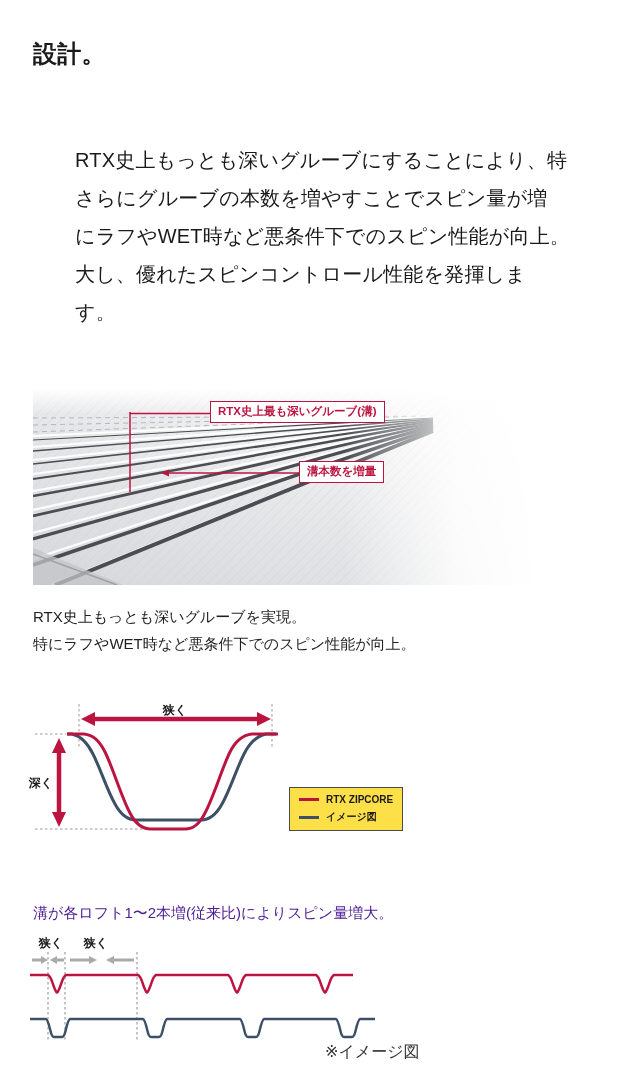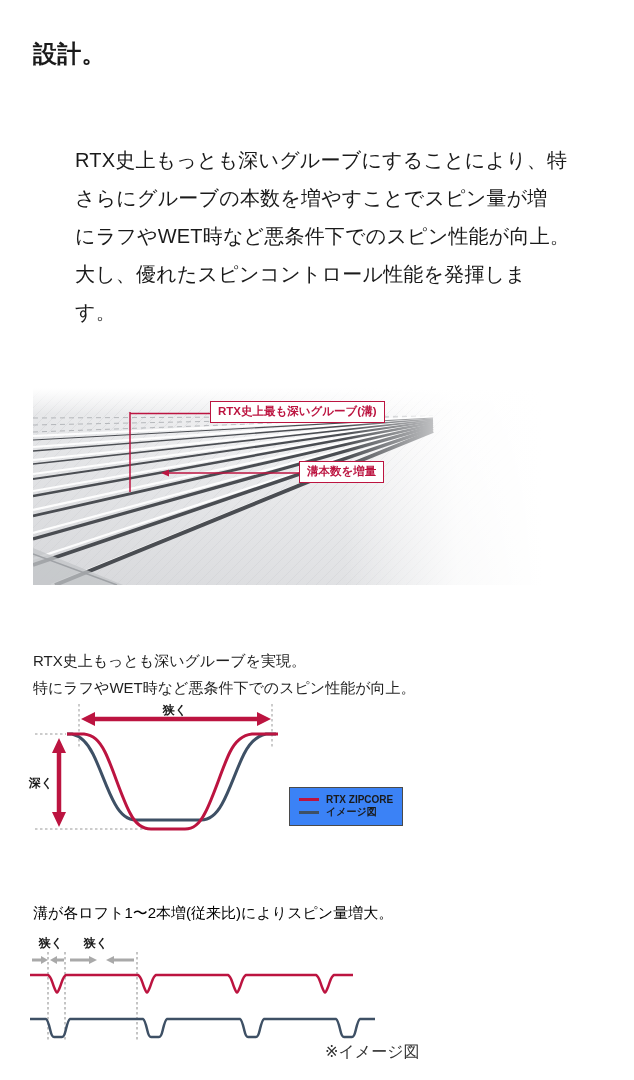--- a/index.html
+++ b/index.html
@@ -28,30 +28,30 @@
 
   .callout {
     position: absolute; background: #ffffff;
     border: 1.5px solid #bc1440; color: #bc1440;
     font-size: 11.5px; font-weight: bold; line-height: 1;
     padding: 4px 7px; white-space: nowrap;
   }
   .callout-1 { left: 177px; top: 13px; }
   .callout-2 { left: 266px; top: 73px; }
 
-  .subtext { left: 33px; top: 647px; font-size: 15px; line-height: 27px; color: #1f1f1f; }
-  .caption  { left: 33px; top: 902px; font-size: 15px; line-height: 22px; color: #000000; }
+  .subtext { left: 33px; top: 603px; font-size: 15px; line-height: 27px; color: #1f1f1f; }
+  .caption  { left: 33px; top: 902px; font-size: 15px; line-height: 22px; color: #4c1d95; }
 
   .xsection-figure { left: 33px; top: 698px; width: 360px; height: 165px; }
   .xsection-figure svg { overflow: visible; display: block; }
 
   .legend {
     position: absolute; left: 256px; top: 89px;
-    border: 1px solid #4a4a4a; background: #3b82f6;
-    padding: 6px 9px; display: flex; flex-direction: column; 
+    border: 1px solid #4a4a4a; background: #fde047;
+    padding: 6px 9px; display: flex; flex-direction: column; gap: 5px;
     font-size: 10px; font-weight: bold; color: #1a1a1a; white-space: nowrap;
   }
   .legend-row { display: flex; align-items: center; gap: 7px; }
   .swatch { display: inline-block; width: 20px; height: 3px; }
   .swatch-red  { background: #bc1440; }
   .swatch-navy { background: #3e5065; }
 
   .profile-figure { left: 28px; top: 930px; width: 400px; height: 130px; }
   .profile-figure svg { overflow: visible; display: block; }
   .image-note { position: absolute; left: 297px; top: 112px; font-size: 16px; color: #333; white-space: nowrap; }

